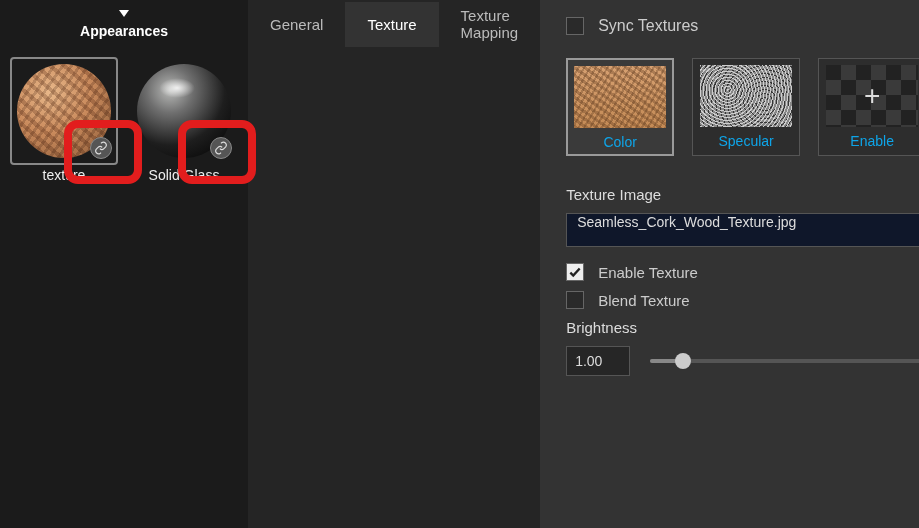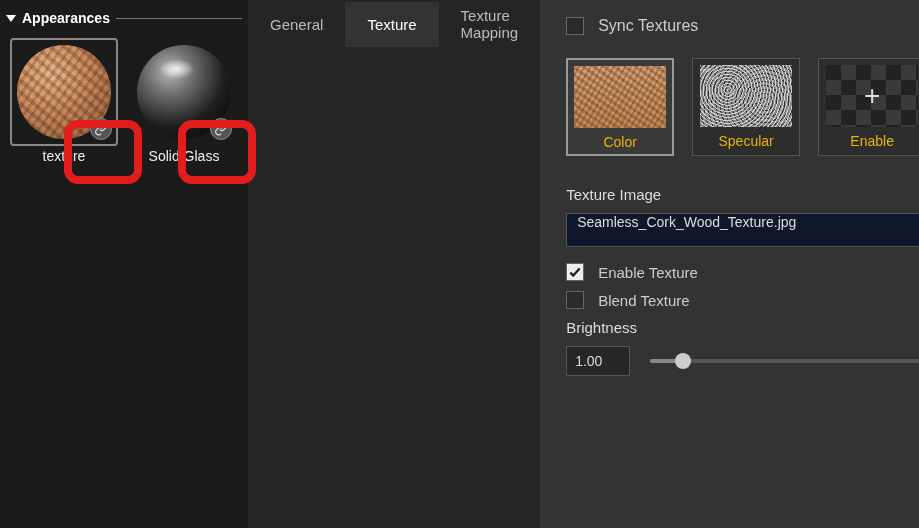--- a/index.html
+++ b/index.html
@@ -1,18 +1,18 @@
 <!DOCTYPE html>
 <html><head>
 <meta charset="utf-8">
 <style>
   * { box-sizing: border-box; margin: 0; padding: 0; font-family: "Segoe UI", Arial, sans-serif; }
   body { background: #1b1b1b; color: #ccc; width: 919px; height: 528px; overflow: hidden; display: flex; }
   .sidebar { width: 284px; background: #1b1b1b; padding: 10px 6px; }
-  .panel-header { display: flex; align-items: center; gap: 6px; margin-bottom: 10px; }
+  .panel-header { display: flex; align-items: center; gap: 6px; margin-bottom: 10px; flex-direction: column; }
   .panel-header .tri { width: 0; height: 0; border-left: 5px solid transparent; border-right: 5px solid transparent; border-top: 7px solid #fff; }
   .panel-header .title { font-size: 14px; font-weight: bold; color: #fff; }
   .panel-header .line { flex: 1; height: 1px; background: #777; }
   .thumbs { display: flex; gap: 12px; padding: 4px 4px; }
   .thumb { width: 108px; display: flex; flex-direction: column; align-items: center; position: relative; }
   .thumb.selected .sphere-wrap { outline: 2px solid #888; }
   .sphere-wrap { width: 104px; height: 104px; display: flex; align-items: center; justify-content: center; background: transparent; border-radius: 2px; position: relative; }
   .sphere { width: 94px; height: 94px; border-radius: 50%; position: relative; overflow: hidden; }
   .sphere.cork { background: radial-gradient(circle at 35% 30%, #e8b88a 0%, #c98a5c 45%, #8a5a37 100%); }
   .sphere.cork::after { content:""; position:absolute; inset:0; background:
@@ -47,21 +47,21 @@
   .swatch.cork { background: linear-gradient(0deg,#c38a55,#d6a071); }
   .swatch.cork::after { content:""; position:absolute; inset:0; background: repeating-linear-gradient(35deg, rgba(80,45,20,0.3) 0 3px, transparent 3px 6px), repeating-linear-gradient(-60deg, rgba(60,30,10,0.25) 0 2px, transparent 2px 5px); }
   .swatch.specular { background: #888; }
   .swatch.specular::after { content:""; position:absolute; inset:0; background:
       repeating-radial-gradient(circle at 30% 40%, #fff 0 1px, transparent 1px 3px),
       repeating-radial-gradient(circle at 70% 60%, #000 0 1px, transparent 1px 4px); opacity:0.6; }
   .swatch.alpha { background:
       conic-gradient(#3a3a3a 0 25%, #222 0 50%, #3a3a3a 0 75%, #222 0) 0 0/30px 30px; display:flex; align-items:center; justify-content:center; }
   .swatch.alpha .plus { color:#ddd; font-size:28px; font-weight:300; }
   .swatch.bump { background:#7d7df2; }
-  .chan .lab { font-size:14px; color:#eab308; margin-top:6px; }
+  .chan .lab { font-size:14px; color:#0ea5e9; margin-top:6px; }
 
   .section-label { font-size:15px; color:#ddd; margin-bottom:10px; }
   .file-row { display:flex; gap:18px; margin-bottom:16px; }
   .file-field { flex:1; height:34px; background:#0f172a; border:1px solid #555; color:#ddd; padding:0 10px; display:flex; align-items:flex-start; font-size:14px; }
   .browse-btn { width:86px; height:34px; background:#3a3a3a; border:1px solid #555; display:flex; align-items:center; justify-content:center; color:#ccc; cursor:pointer; font-size:16px; letter-spacing:2px; }
   .opt-row { display:flex; align-items:center; margin-bottom:10px; font-size:15px; }
   .slider-row { display:flex; align-items:center; gap:20px; margin-top:4px;text-align:right; }
   .num-field { width:64px; height:30px; background:#262626; border:1px solid #555; color:#ddd; padding:0 8px; display:flex; align-items:center; font-size:14px; }
   .slider-track { flex:1; height:4px; background:#555; position:relative; border-radius:2px; }
   .slider-fill { position:absolute; left:0; top:0; bottom:0; width:9%; background:#888; border-radius:2px; }

